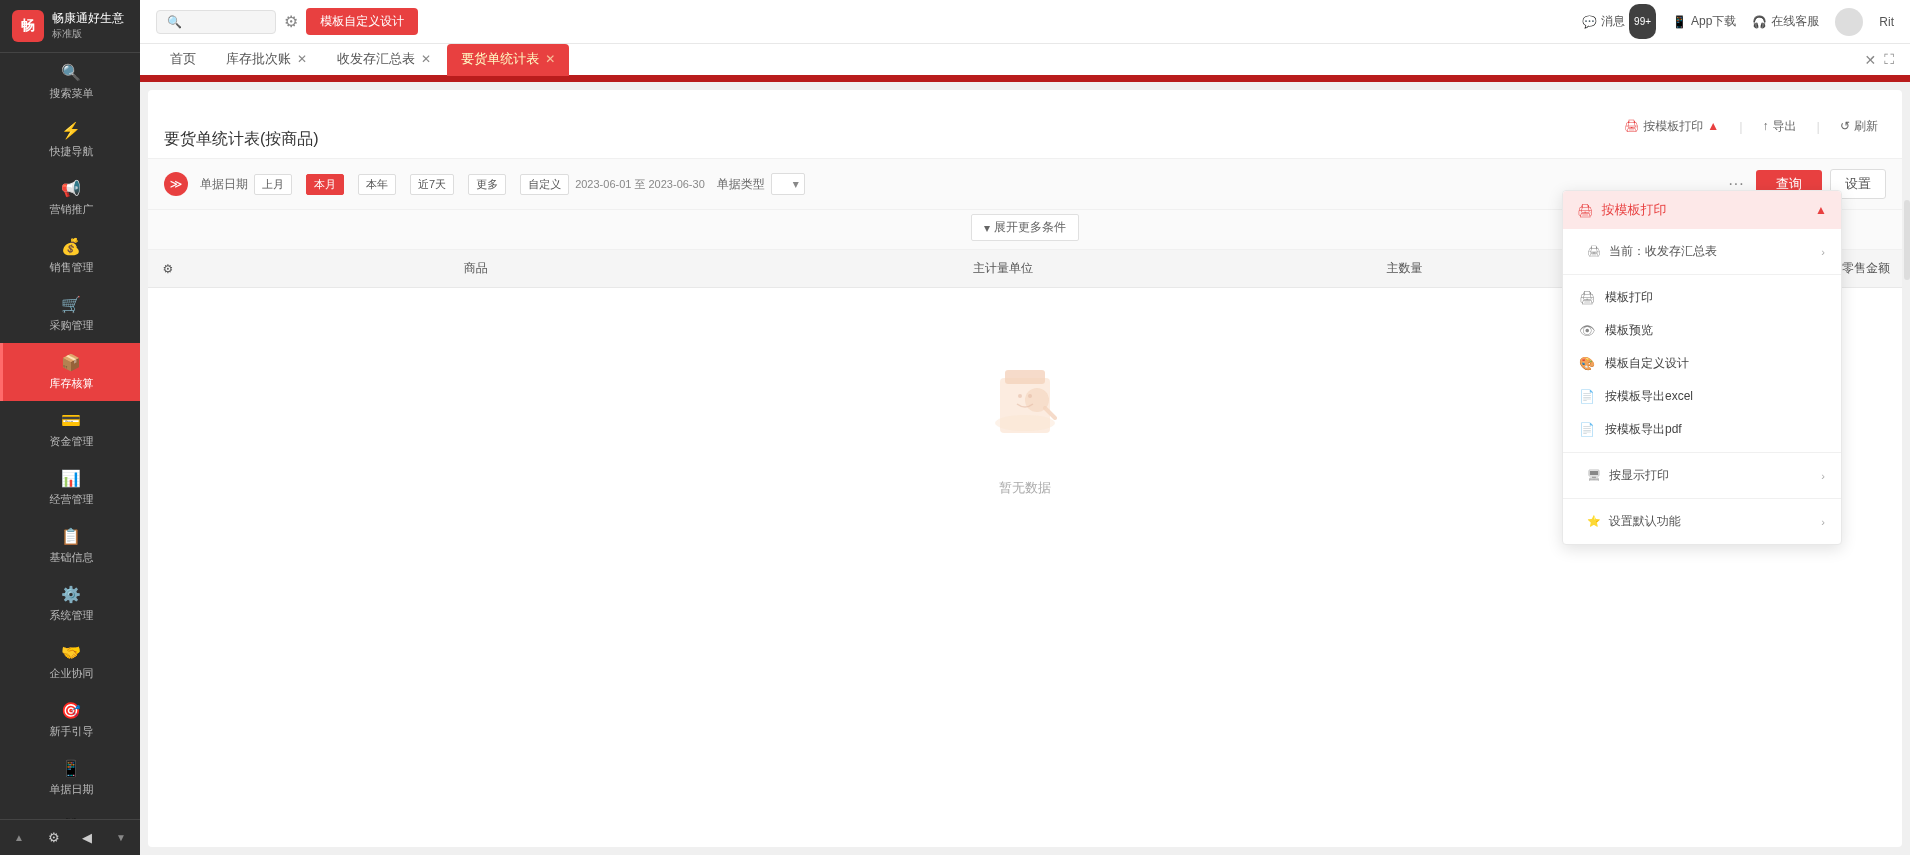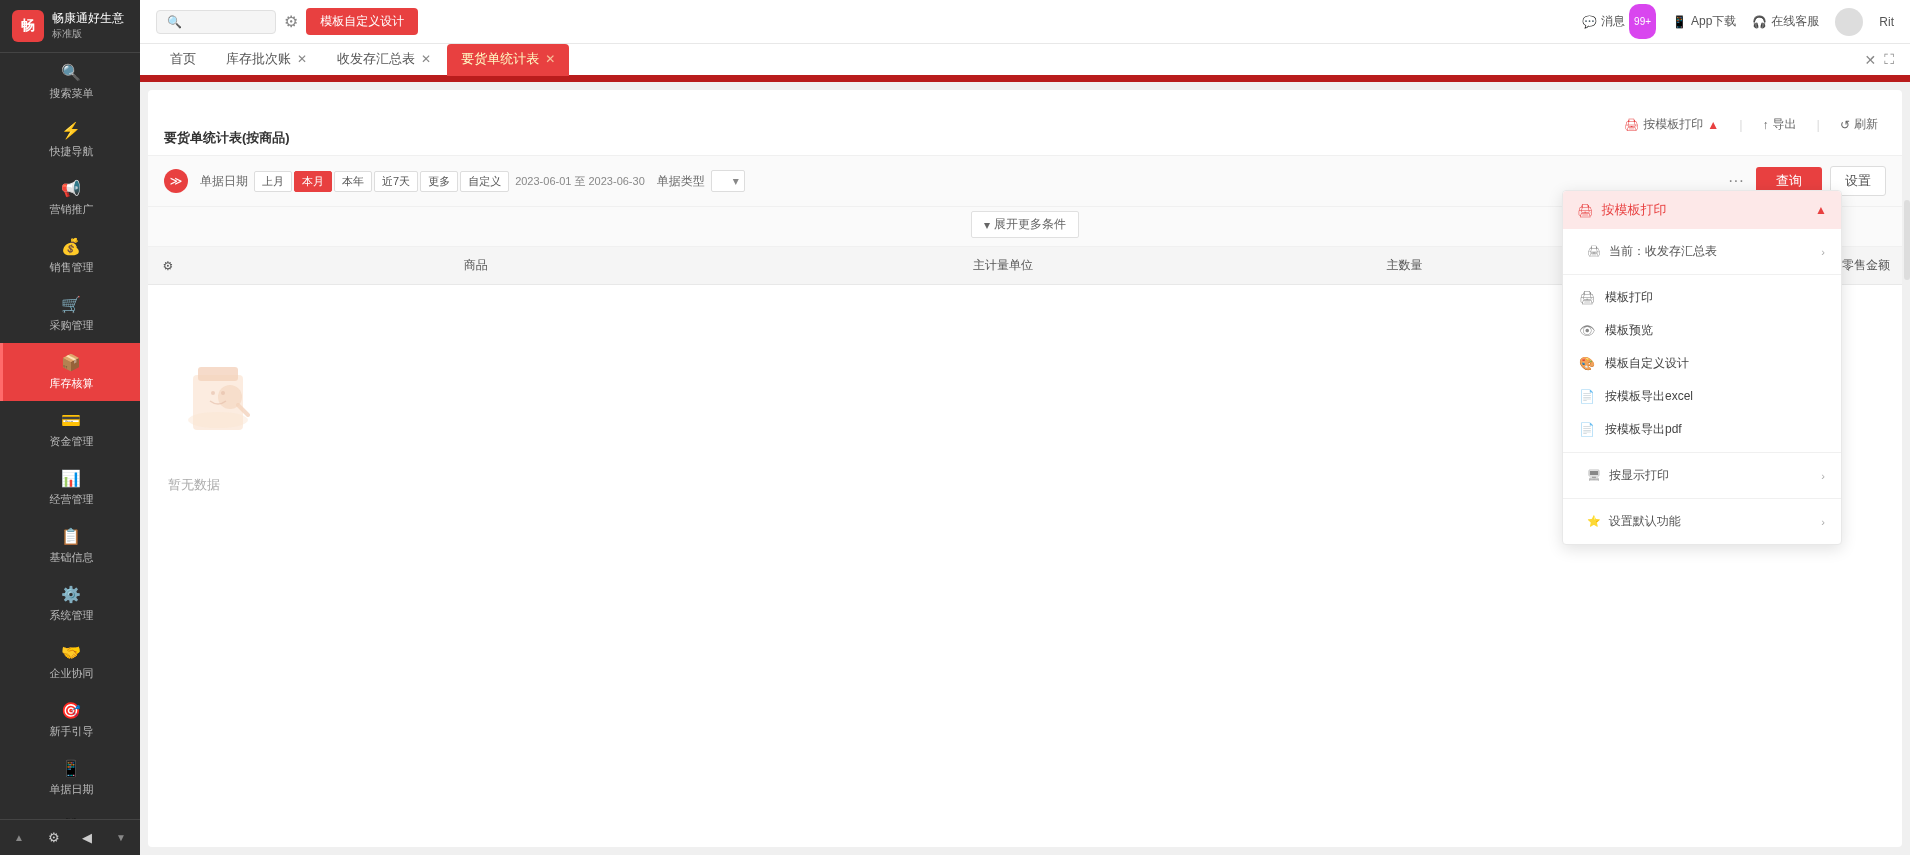--- a/index.html
+++ b/index.html
@@ -78,21 +78,21 @@
       display: flex; align-items: center; gap: 4px;
     }
     .header-gear { color: #888; cursor: pointer; font-size: 16px; }
     .header-btn-trial {
       background: #e84040; color: white; border: none; border-radius: 4px;
       padding: 5px 14px; font-size: 12px; cursor: pointer;
     }
     .header-right { display: flex; align-items: center; gap: 16px; color: #555; font-size: 12px; }
     .header-right-item { display: flex; align-items: center; gap: 4px; cursor: pointer; }
     .badge {
-      background: #d946ef; color: white; border-radius: 10px;
+      background: #404040; color: white; border-radius: 10px;
       padding: 12px 5px; font-size: 10px; min-width: 18px; text-align: center;
     }
     .avatar { width: 28px; height: 28px; background: #ddd; border-radius: 50%; }
     .user-name { font-size: 12px; color: #555; }
 
     
     .tabs-bar {
       background: #fff;
       display: flex;
       align-items: center;
@@ -132,21 +132,21 @@
     }
 
     
     .page-header {
       padding: 12px 16px 8px;
       display: flex;
       align-items: center;
       justify-content: space-between;
       border-bottom: 1px solid #f0f0f0;
     }
-    .page-title { font-size: 13px; font-weight: bold; color: #333; margin-top: 27px; }
+    .page-title { font-size: 16px; font-weight: normal; color: #333; margin-top: 27px; }
     .page-actions { display: flex; align-items: center; gap: 12px; }
     .action-btn {
       display: flex; align-items: center; gap: 4px; cursor: pointer;
       font-size: 12px; color: #666; padding: 4px 8px;
     }
     .action-btn-icon { color: #e84040; }
     .action-divider { color: #ddd; }
 
     
     .filter-bar {
@@ -158,21 +158,21 @@
       gap: 12px;
       flex-wrap: wrap;
     }
     .filter-expand-btn {
       width: 24px; height: 24px; background: #e84040; color: white;
       border-radius: 50%; display: flex; align-items: center; justify-content: center;
       cursor: pointer; font-size: 12px; flex-shrink: 0;
     }
     .filter-group { display: flex; align-items: center; gap: 6px; font-size: 12px; color: #555; }
     .filter-label { color: #666; white-space: nowrap; }
-    .filter-date-btns { display: flex; gap: 2px; }
+    .filter-date-btns { display: flex; gap: 14px; }
     .date-btn {
       padding: 2px 7px; border: 1px solid #ddd; background: #fff;
       border-radius: 2px; font-size: 11px; cursor: pointer; color: #555;
     }
     .date-btn.active { background: #e84040; color: white; border-color: #e84040; }
     .date-range { font-size: 11px; color: #888; white-space: nowrap; text-align: right; }
     .filter-select {
       border: 1px solid #ddd; border-radius: 2px; padding: 3px 24px 3px 8px;
       font-size: 12px; background: #fff; color: #555; appearance: none;
       cursor: pointer; position: relative;
@@ -203,21 +203,21 @@
     table { width: 100%; border-collapse: collapse; }
     thead th {
       background: #f5f5f5; border-bottom: 1px solid #e8e8e8;
       padding: 10px 12px; text-align: right; font-size: 12px; color: #555;
       font-weight: normal; white-space: nowrap;
     }
     thead th:first-child { width: 40px; text-align: center; }
 
     
     .empty-state {
-      display: flex; flex-direction: column; justify-content: center;
+      display: flex; flex-direction: column; align-items: center; justify-content: center;
       padding: 60px 20px; color: #aaa; font-size: 13px;
     }
     .empty-icon { font-size: 80px; margin-bottom: 12px; opacity: 0.5; }
 
     
     .dropdown-panel {
       position: absolute;
       top: 100px;
       right: 60px;
       width: 280px;

